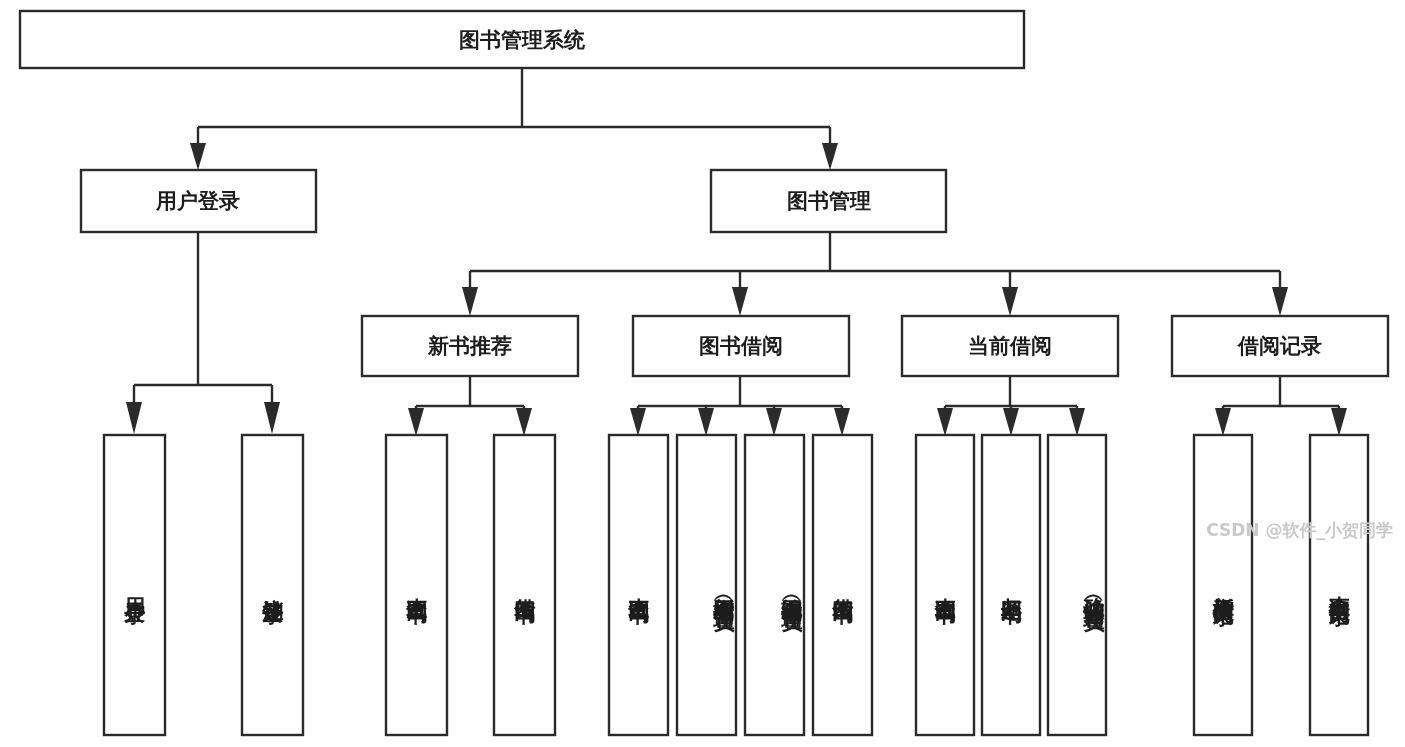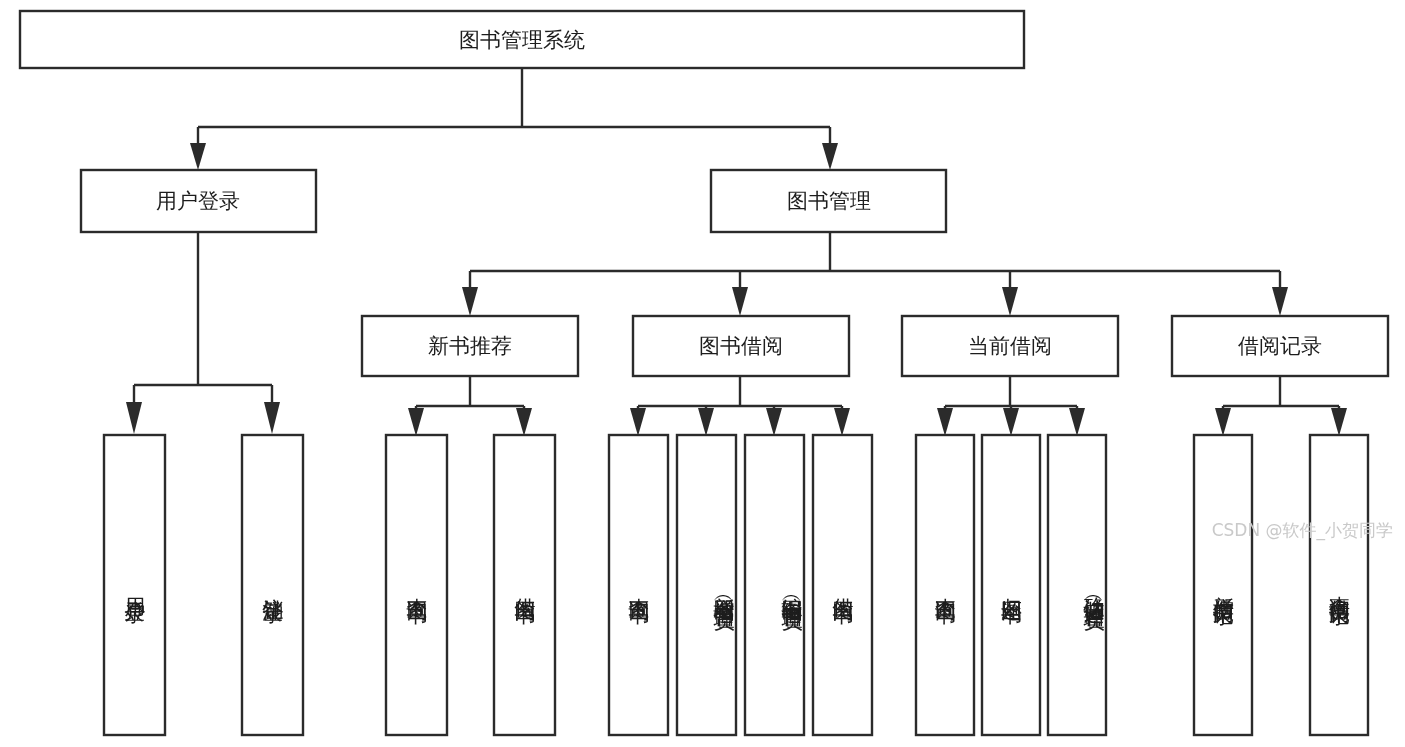--- a/index.html
+++ b/index.html
@@ -10,20 +10,21 @@
   body {
     width: 1405px;
     height: 747px;
     font-family: "DejaVu Sans", "Liberation Sans", sans-serif;
     overflow: hidden;
   }
   #diagram-root {
     position: relative;
     width: 1405px;
     height: 548px;
+    font-weight: bold;
   }
   svg#flow-svg {
     position: absolute;
     top: 0;
     left: 0;
     width: 1405px;
     height: 747px;
   }
   .node-box {
     fill: #ffffff;

